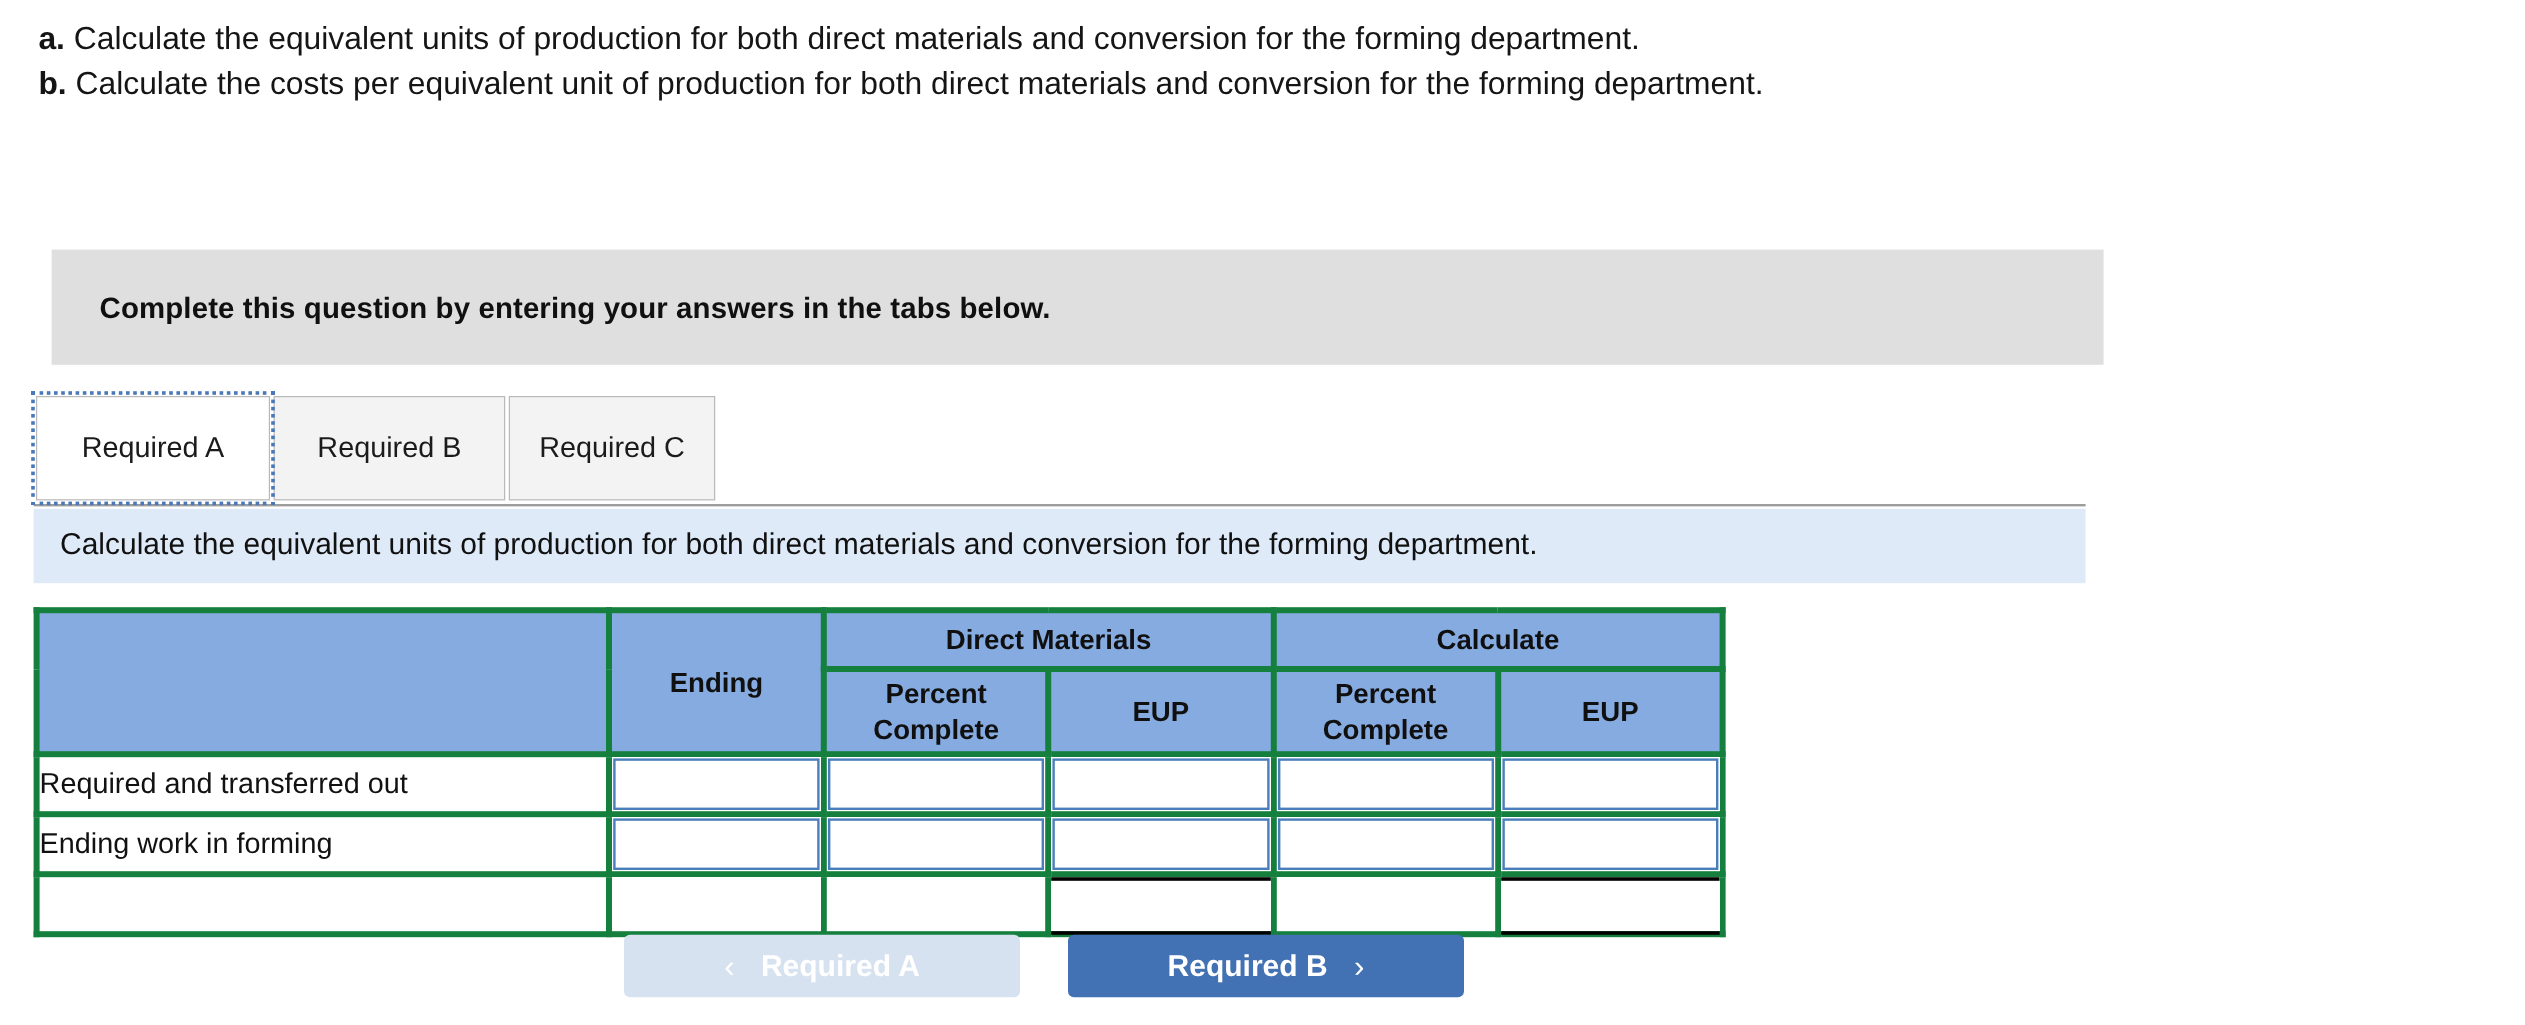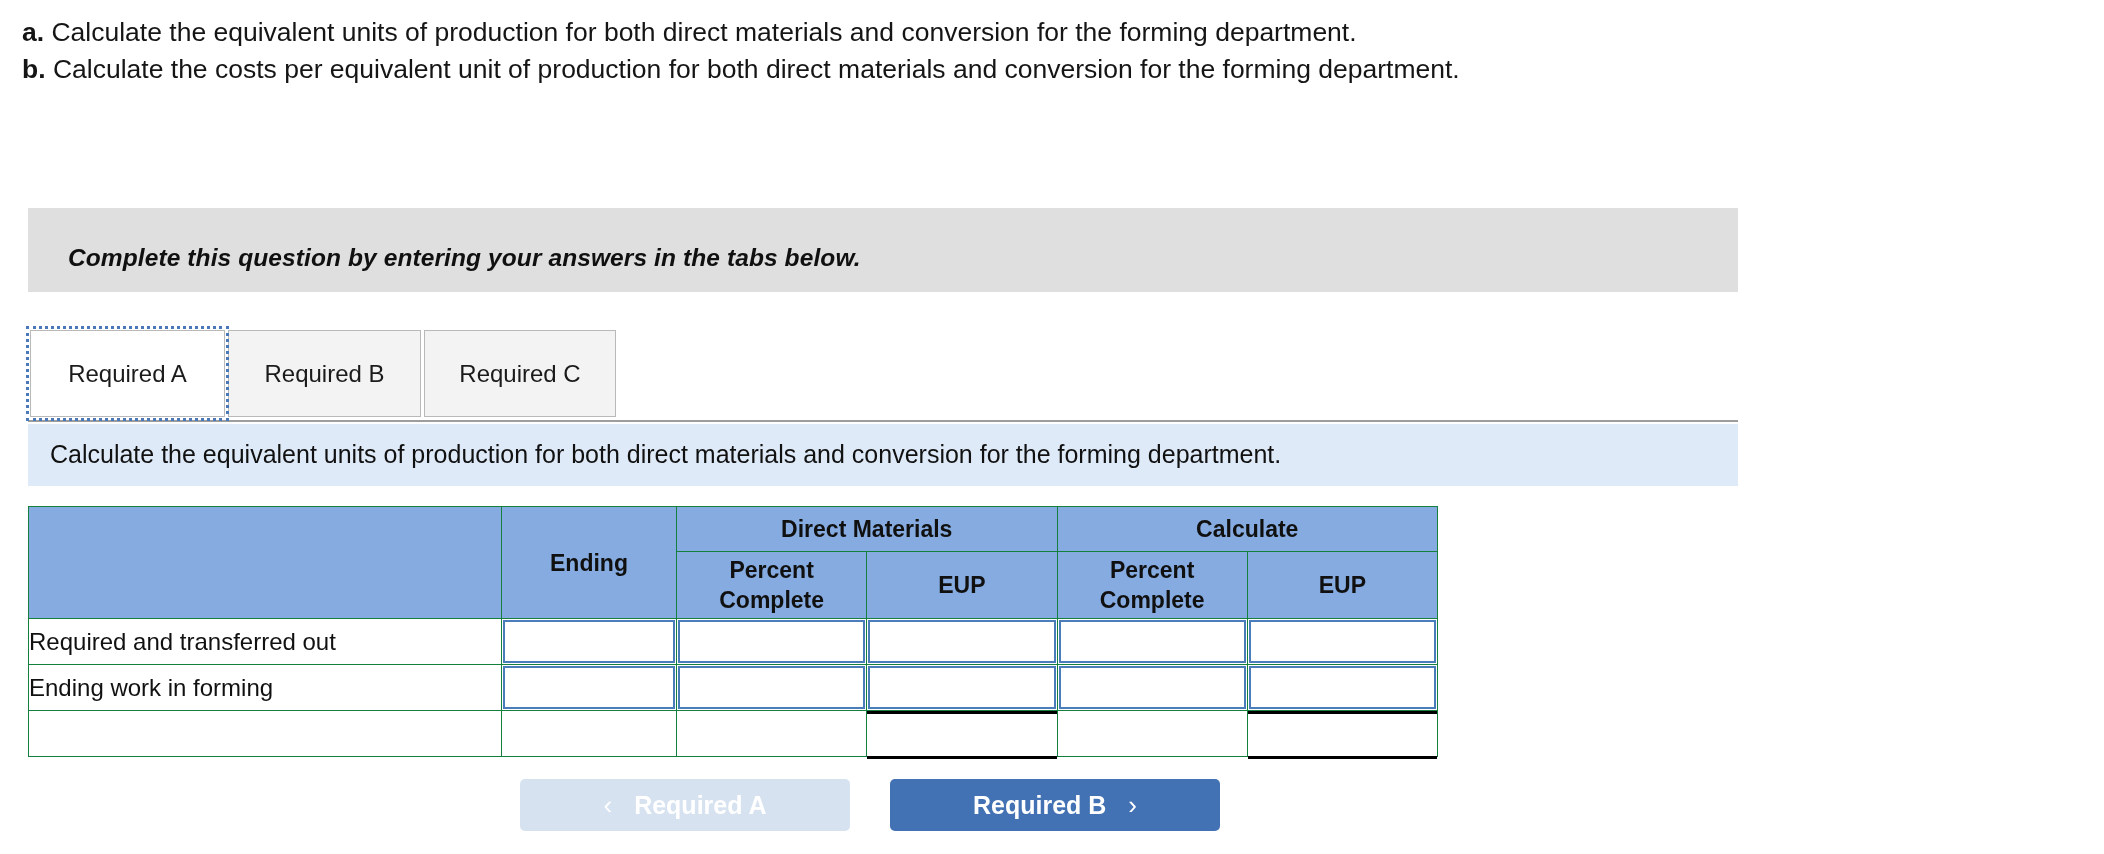--- a/index.html
+++ b/index.html
@@ -16,34 +16,34 @@
     overflow: hidden;
     position: relative;
   }
 
   
   .prompt {
     padding: 14px 16px 0 22px;
     font-size: 26.5px;
     line-height: 37px;
     color: #151515;
+    margin-left: 10px;
   }
   .prompt-line { white-space: pre-wrap; }
   .prompt-line .lead { font-weight: bold; }
 
   
   .gray-banner {
     position: absolute;
-    left: 28px;
+    left: 43px;
     top: 208px;
     width: 1710px;
-    height: 84px;
+    height: 96px;
     background: #dfdfdf;
     box-sizing: border-box;
-    font-style: italic;
   }
   .gray-banner-text {
     position: absolute;
     left: 40px;
     top: 36px;
     font-size: 24.5px;
     font-weight: bold;
     color: #101010;
     letter-spacing: .1px;
   }
@@ -81,21 +81,21 @@
   }
   .tab.active {
     background: #ffffff;
     border: 1px solid #b9b9b9;
     outline: 3px dotted #4a78b8;
     outline-offset: 1px;
     z-index: 3;
   }
   #tab-0 { left: 2px;   width: 195px; }
   #tab-1 { left: 200px; width: 193px; }
-  #tab-2 { left: 396px; width: 192px; text-align: center; }
+  #tab-2 { left: 396px; width: 172px; text-align: center; }
 
   
   .blue-bar {
     position: absolute;
     left: 28px;
     top: 424px;
     width: 1710px;
     height: 62px;
     background: #dfeaf8;
     box-sizing: border-box;
@@ -115,21 +115,21 @@
     top: 506px;
     width: 1410px;
   }
   table.answers {
     border-collapse: collapse;
     table-layout: fixed;
     width: 1410px;
     font-size: 23px;
   }
   table.answers th, table.answers td {
-    border: 1px solid #15803d;
+    border: 5px solid #15803d;
     padding: 0;
     margin: 16px;
   }
   table.answers thead th {
     background: #85abe0;
     color: #101010;
     font-weight: bold;
     text-align: center;
     line-height: 30px;
   }

